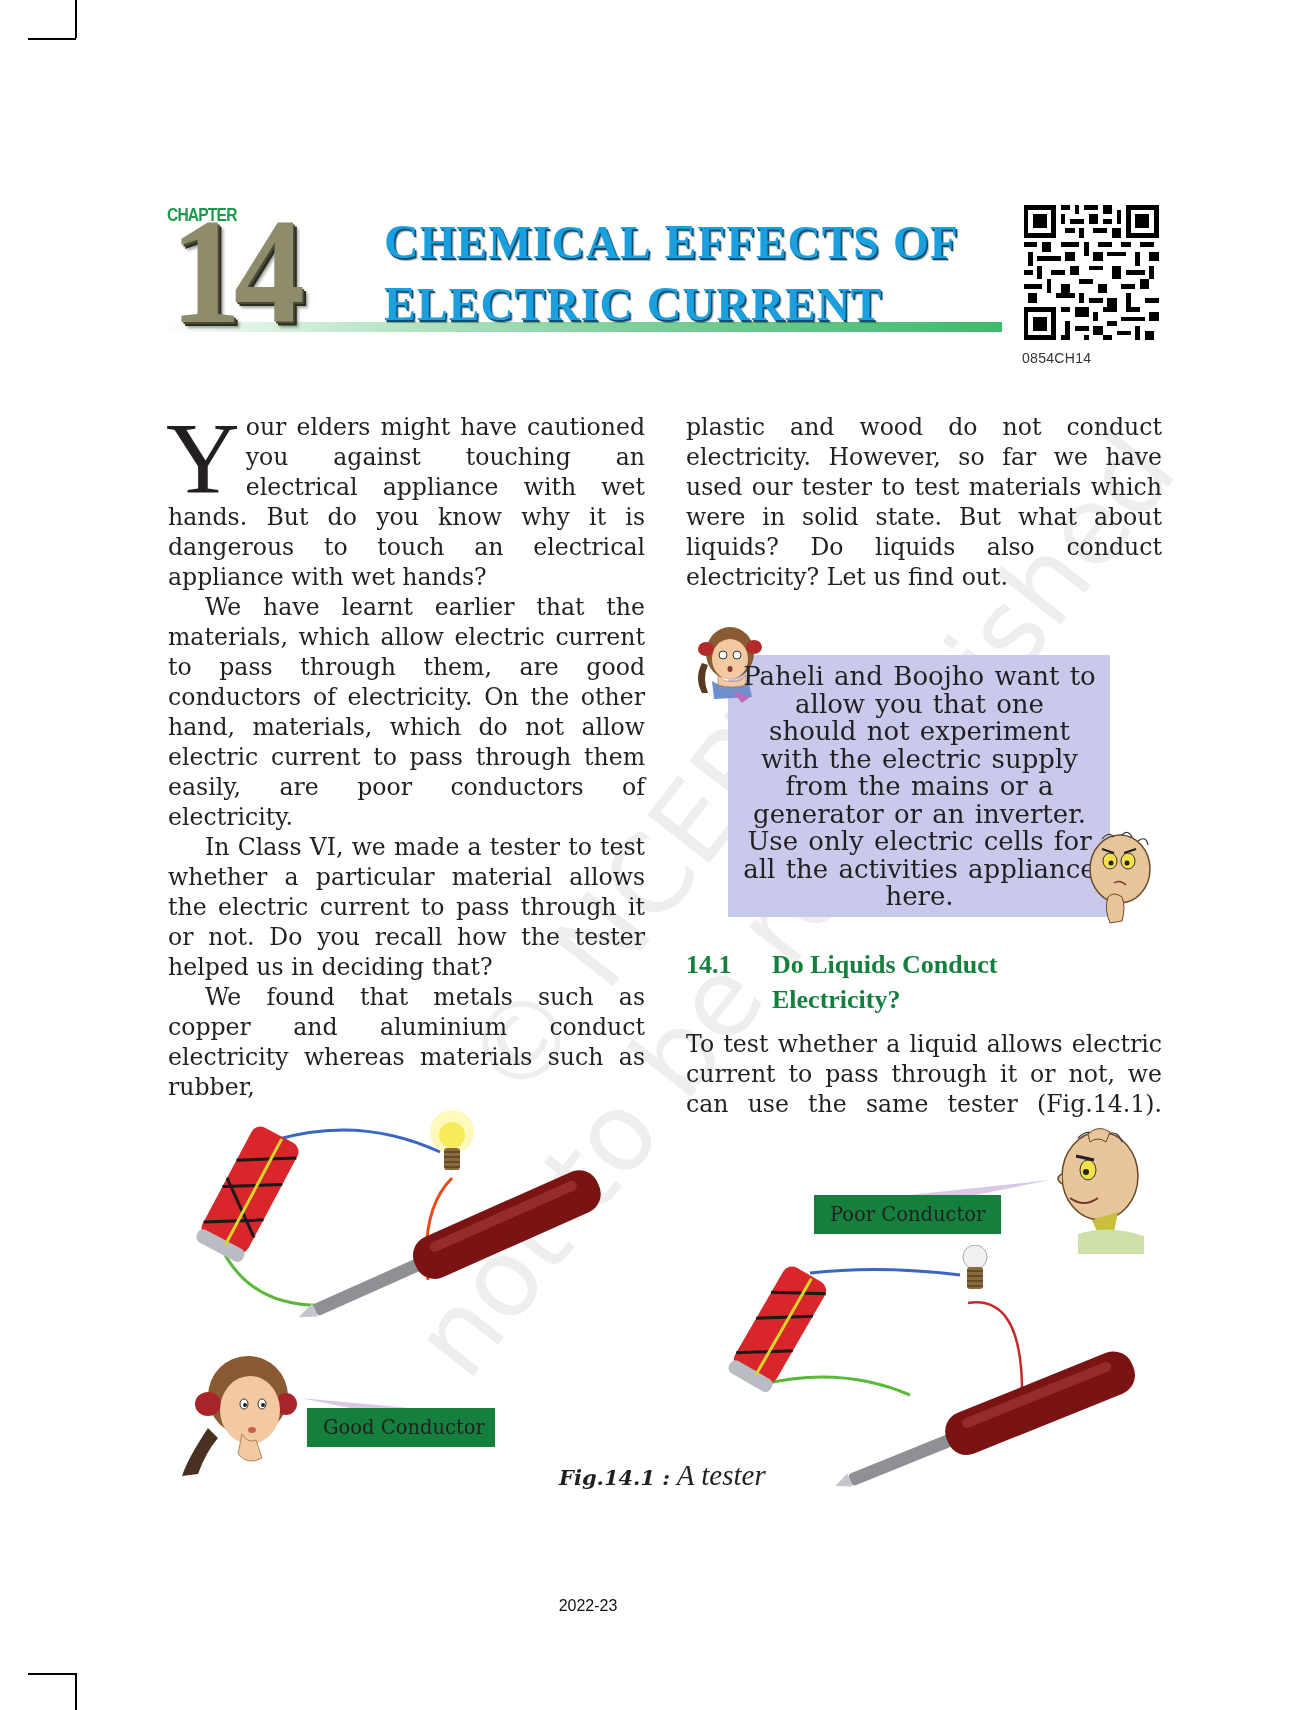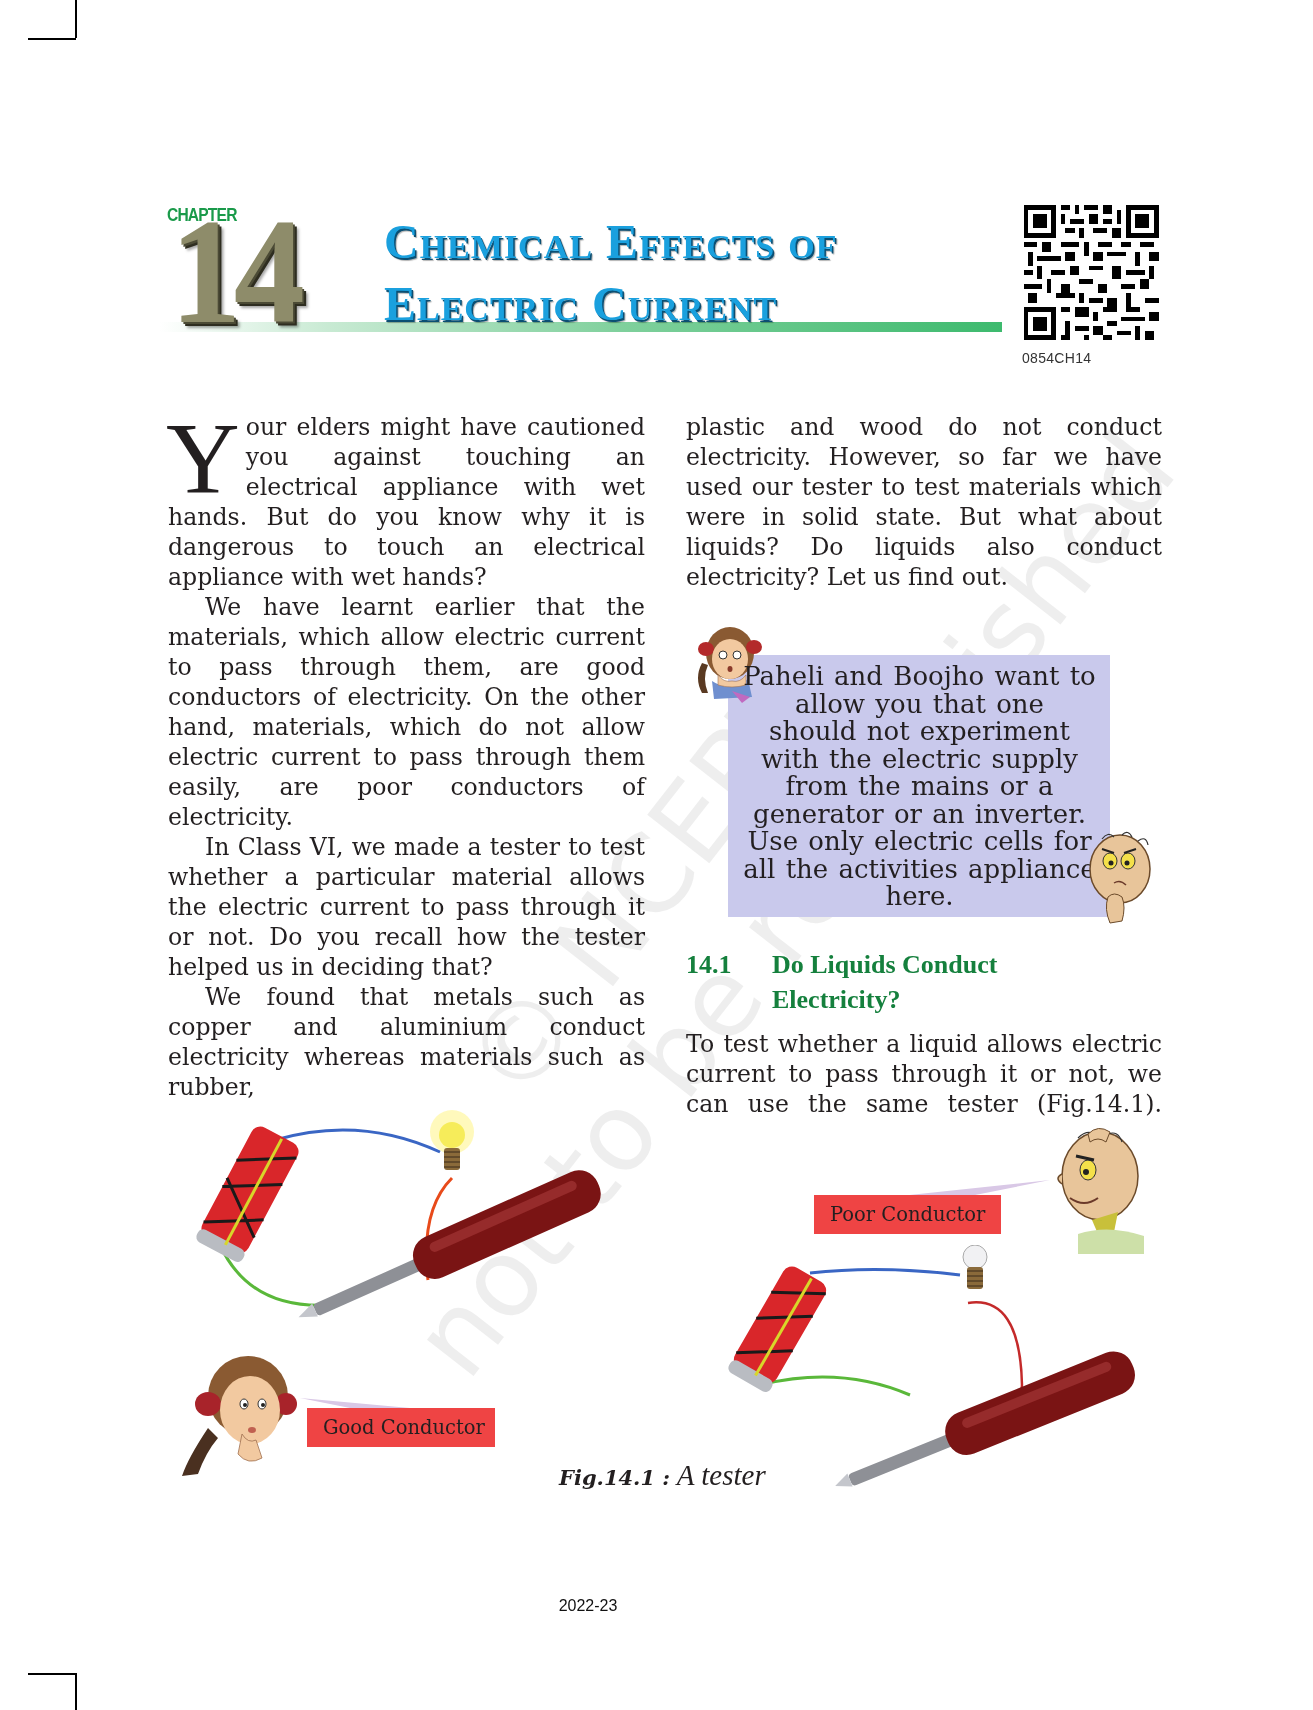--- a/index.html
+++ b/index.html
@@ -25,21 +25,21 @@
   }
   .title-bar {
     left: 160px; top: 322px; width: 842px; height: 10px;
     background: linear-gradient(to right, rgba(255,255,255,0) 0%, #c8ead3 20%, #7fd09c 55%, #3dba6e 100%);
   }
   .title-line {
     font-family: "Liberation Serif", serif; font-weight: bold; color: #1aa0de;
     text-shadow: 1.5px 1.5px 0 #0b4f73, 2.5px 2.5px 1px rgba(0,0,0,0.3);
     letter-spacing: 1px; white-space: nowrap; font-size: 48px; line-height: 48px;
   }
-  .title-line .sc { font-size: 34px; }
+  .title-line .sc { font-size: 46px; }
   .qr {
     left: 1022px; top: 205px; width: 138px; height: 135px;
   }
   .qr-code {
     left: 1022px; top: 350px; width: 138px; text-align: left;
     font-family: "Liberation Sans", sans-serif; font-size: 14px; color: #333; letter-spacing: 0.3px;
   }
 
   
   .col { position: absolute; font-size: 23.6px; line-height: 30px; text-align: justify; hyphens: none; }
@@ -60,21 +60,21 @@
   }
 
   .section-heading {
     left: 686px; top: 947px; font-family: Liberation Serif, serif; font-weight: bold;
     font-size: 26px; line-height: 35px; color: #15803d; white-space: nowrap;
   }
   .section-heading .num { display: inline-block; width: 86px; }
   .section-heading .line2 { padding-left: 86px; display: block; }
 
   .label-box {
-    position: absolute; background: #ef4444; font-size: 19.5px; line-height: 39px;
+    position: absolute; background: #15803d; font-size: 19.5px; line-height: 39px;
     color: #231f20; padding-left: 16px; box-sizing: border-box;
   }
   .caption {
     left: 559px; top: 1459px; font-size: 21px; white-space: nowrap;
   }
   .caption .fig { font-family: "DejaVu Serif", serif; font-weight: bold; font-style: italic; }
   .caption .desc { font-family: "Liberation Serif", serif; font-style: italic; font-size: 29px; }
 
   .footer-year {
     left: 0; width: 1176px; top: 1597px; text-align: center;

